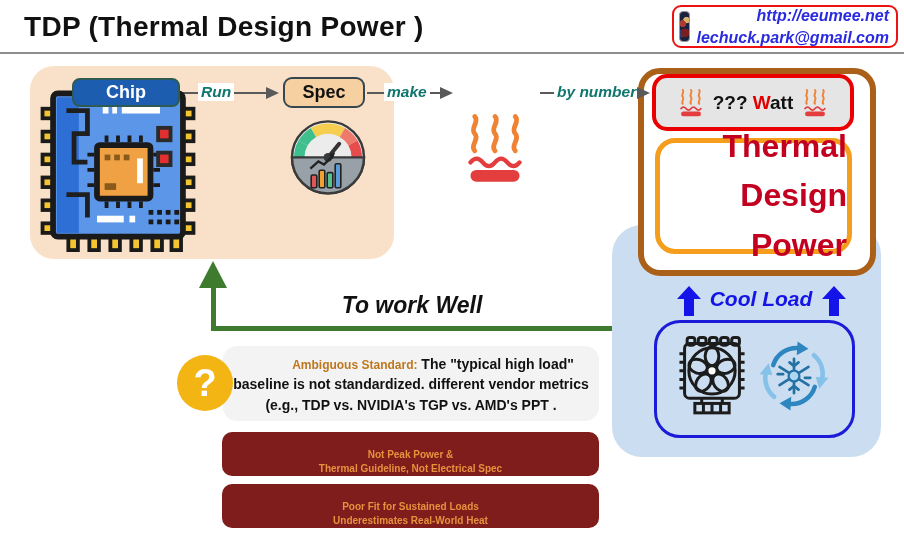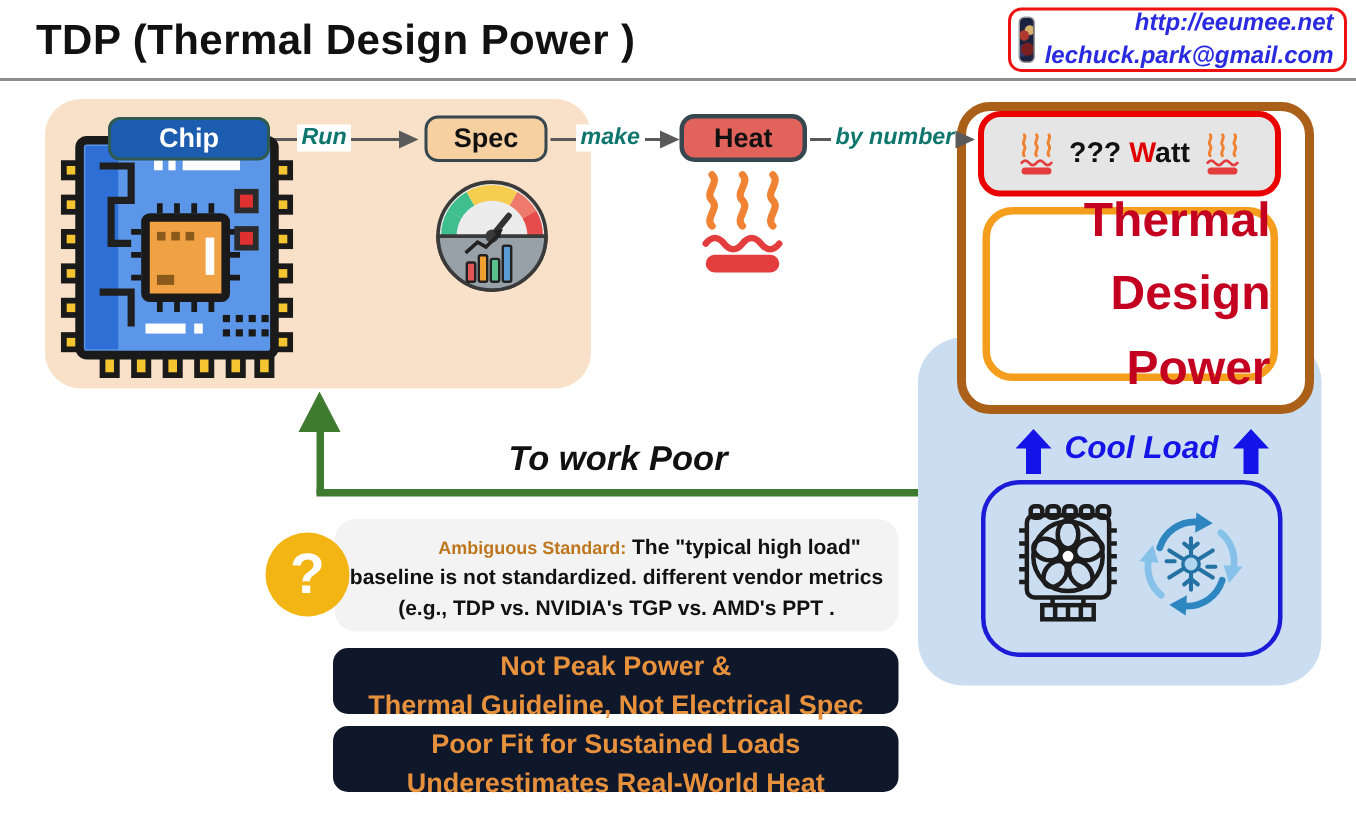--- a/index.html
+++ b/index.html
@@ -51,21 +51,21 @@
   
   .g-hbar { position:absolute; left:211px; top:326px; width:401px; height:5px; background:#3e7b2f; z-index:1; }
   .g-vbar { position:absolute; left:211px; top:287px; width:5px; height:42px; background:#3e7b2f; z-index:1; }
   .g-head { position:absolute; left:199px; top:261px; width:0; height:0; border-left:14.5px solid transparent; border-right:14.5px solid transparent; border-bottom:27px solid #3e7b2f; z-index:1; }
   .work-well { position:absolute; left:312px; top:292px; width:200px; text-align:center; font-weight:bold; font-style:italic; font-size:23px; color:#111; z-index:1; }
 
   
   .q-circle { position:absolute; left:177px; top:355px; width:56px; height:56px; border-radius:50%; background:#f3b513; color:#fff; font-weight:bold; font-size:38px; display:flex; align-items:center; justify-content:center; z-index:2; }
   .ambiguous-box { position:absolute; left:223px; top:346px; width:376px; height:75px; background:#f3f3f3; border-radius:14px; text-align:center; padding-top:8px; z-index:1; font-weight:bold; font-size:14px; color:#111; line-height:1.45; }
   .ambiguous-heading { color:#be771e; font-size:12px;margin-left:44px; }
-  .note-box { position:absolute; left:222px; width:377px; height:44px; background:#0f172a; border-radius:10px; display:flex; flex-direction:column; align-items:center; justify-content:space-between; color:#e8913c; font-weight:bold; font-size:18px; line-height:1.42; text-align:center; }
+  .note-box { position:absolute; left:222px; width:377px; height:44px; background:#7f1d1d; border-radius:10px; display:flex; flex-direction:column; align-items:center; justify-content:flex-end; color:#e8913c; font-weight:bold; font-size:10px; line-height:1.42; text-align:center; }
   .note-1 { top:432px; }
   .note-2 { top:484px; }
 </style>
 </head>
 <body>
 
 <div class="stage">
 
   <div class="page-title">TDP (Thermal Design Power )</div>
   <div class="title-rule"></div>
@@ -166,21 +166,20 @@
       <rect x="59" y="58" width="7" height="30" rx="1.5" fill="#5b9bd5"></rect>
     </g>
     <path d="M28 64 L38 55 L45 59 L56 48" stroke="#222" stroke-width="3" fill="none"></path>
     <polygon points="59,44 51,46 56,52" fill="#222"></polygon>
   </svg>
 
   <div class="fline" style="left:367px; width:78px;"></div>
   <div class="fhead" style="left:440px;"></div>
   <div class="flabel" style="left:384px;">make</div>
 
-  <div class="node-box heat-box">Heat</div>
 
   <svg class="heat-art-large" viewBox="0 0 60 66">
     <g fill="none" stroke="#f08233" stroke-width="4.5" stroke-linecap="round">
       <path d="M11 4 c5 5 -5 11 0 16 c5 5 -5 11 0 16"></path>
       <path d="M30 4 c5 5 -5 11 0 16 c5 5 -5 11 0 16"></path>
       <path d="M49 4 c5 5 -5 11 0 16 c5 5 -5 11 0 16"></path>
     </g>
     <path d="M7 47 q5.75 -7 11.5 0 q5.75 7 11.5 0 q5.75 -7 11.5 0 q5.75 7 11.5 0" fill="none" stroke="#e33d3d" stroke-width="4" stroke-linecap="round"></path>
     <rect x="7" y="54" width="46" height="11" rx="5.5" fill="#e33d3d"></rect>
   </svg>
@@ -267,21 +266,21 @@
     <g stroke="#2471a3" stroke-width="3" fill="none" stroke-linecap="round">
       <path d="M42 23 V61 M26 32 L58 52 M26 52 L58 32"></path>
       <path d="M37 27 L42 31 L47 27 M37 57 L42 53 L47 57 M24 40 L30 40 M54 44 L60 44"></path>
     </g>
     <circle cx="42" cy="42" r="6" fill="#aed6f1" stroke="#2471a3" stroke-width="2.5"></circle>
   </svg>
 
   <div class="g-hbar"></div>
   <div class="g-vbar"></div>
   <div class="g-head"></div>
-  <div class="work-well">To work Poor</div>
+  <div class="work-well">To work Well</div>
 
   <div class="q-circle">
       <span>?</span>
     </div>
 
   <div class="ambiguous-box">
     <div><span class="ambiguous-heading">Ambiguous Standard:</span><span> The "typical high load"</span></div>
     <div>baseline is not standardized. different vendor metrics</div>
     <div>(e.g., TDP vs. NVIDIA's TGP vs. AMD's PPT .</div>
   </div>

